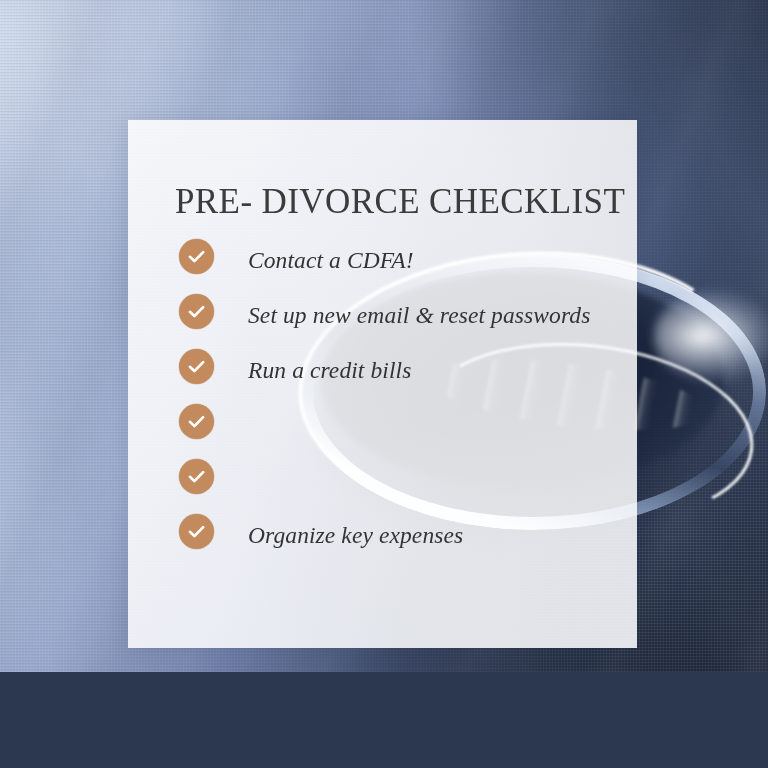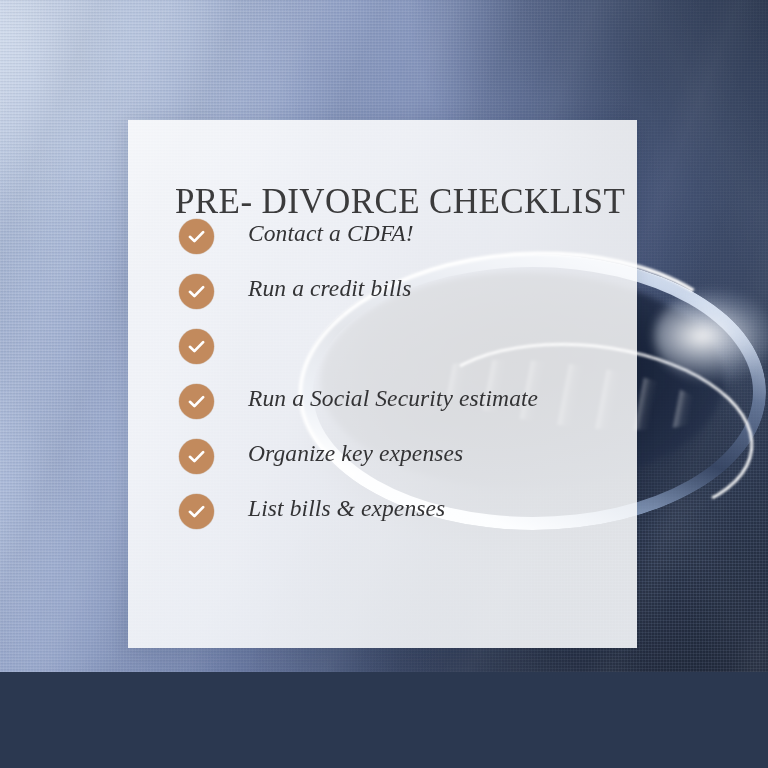--- a/index.html
+++ b/index.html
@@ -331,21 +331,21 @@
     width: 450px;
     margin: 0;
     padding: 0;
     list-style: none;
   }
 
   .check-item {
     position: relative;
     height: 55px;
     display: flex;
-    align-items: flex-start;
+    align-items: flex-end;
   }
 
   .check-icon {
     flex: 0 0 auto;
     width: 35px;
     height: 35px;
     border-radius: 50%;
     background: #c28a5d;
     display: flex;
     align-items: center;
@@ -404,20 +404,28 @@
 
         <li class="check-item">
           <span class="check-icon">
             <svg viewBox="0 0 24 24" aria-hidden="true">
               <path d="M4.5 12.4 L9.6 17.3 L19.6 7.0" fill="none" stroke="#ffffff" stroke-width="3.1" stroke-linecap="round" stroke-linejoin="round"></path>
             </svg>
           </span>
           <span class="check-label">Contact a CDFA!</span>
         </li>
 
+        <li class="check-item">
+          <span class="check-icon">
+            <svg viewBox="0 0 24 24" aria-hidden="true">
+              <path d="M4.5 12.4 L9.6 17.3 L19.6 7.0" fill="none" stroke="#ffffff" stroke-width="3.1" stroke-linecap="round" stroke-linejoin="round"></path>
+            </svg>
+          </span>
+          <span class="check-label">Set up new email &amp; reset passwords</span>
+        </li>
 
         <li class="check-item">
           <span class="check-icon">
             <svg viewBox="0 0 24 24" aria-hidden="true">
               <path d="M4.5 12.4 L9.6 17.3 L19.6 7.0" fill="none" stroke="#ffffff" stroke-width="3.1" stroke-linecap="round" stroke-linejoin="round"></path>
             </svg>
           </span>
           <span class="check-label">Run a credit bills</span>
         </li>
 
@@ -428,38 +436,29 @@
             </svg>
           </span>
         </li>
 
         <li class="check-item">
           <span class="check-icon">
             <svg viewBox="0 0 24 24" aria-hidden="true">
               <path d="M4.5 12.4 L9.6 17.3 L19.6 7.0" fill="none" stroke="#ffffff" stroke-width="3.1" stroke-linecap="round" stroke-linejoin="round"></path>
             </svg>
           </span>
-          <span class="check-label">Run a Social Security estimate</span>
         </li>
 
         <li class="check-item">
           <span class="check-icon">
             <svg viewBox="0 0 24 24" aria-hidden="true">
               <path d="M4.5 12.4 L9.6 17.3 L19.6 7.0" fill="none" stroke="#ffffff" stroke-width="3.1" stroke-linecap="round" stroke-linejoin="round"></path>
             </svg>
           </span>
           <span class="check-label">Organize key expenses</span>
         </li>
 
-        <li class="check-item">
-          <span class="check-icon">
-            <svg viewBox="0 0 24 24" aria-hidden="true">
-              <path d="M4.5 12.4 L9.6 17.3 L19.6 7.0" fill="none" stroke="#ffffff" stroke-width="3.1" stroke-linecap="round" stroke-linejoin="round"></path>
-            </svg>
-          </span>
-          <span class="check-label">List bills &amp; expenses</span>
-        </li>
 
       </ul>
     </div>
   </div>
 
 </div>
 
 </body></html>

